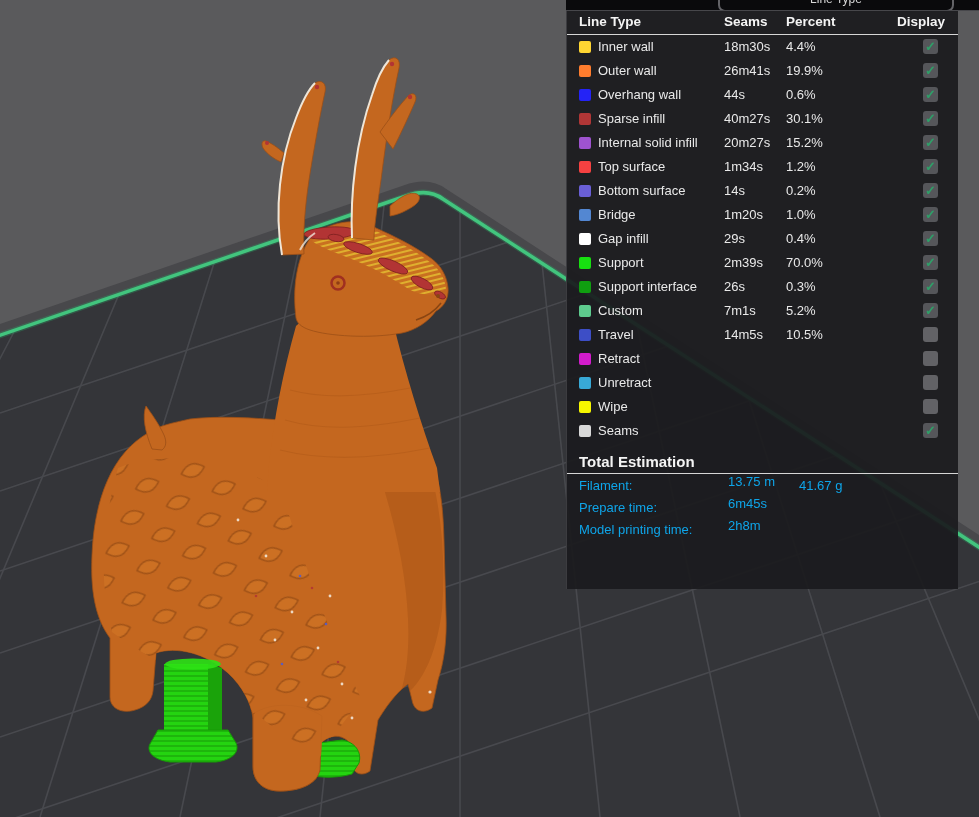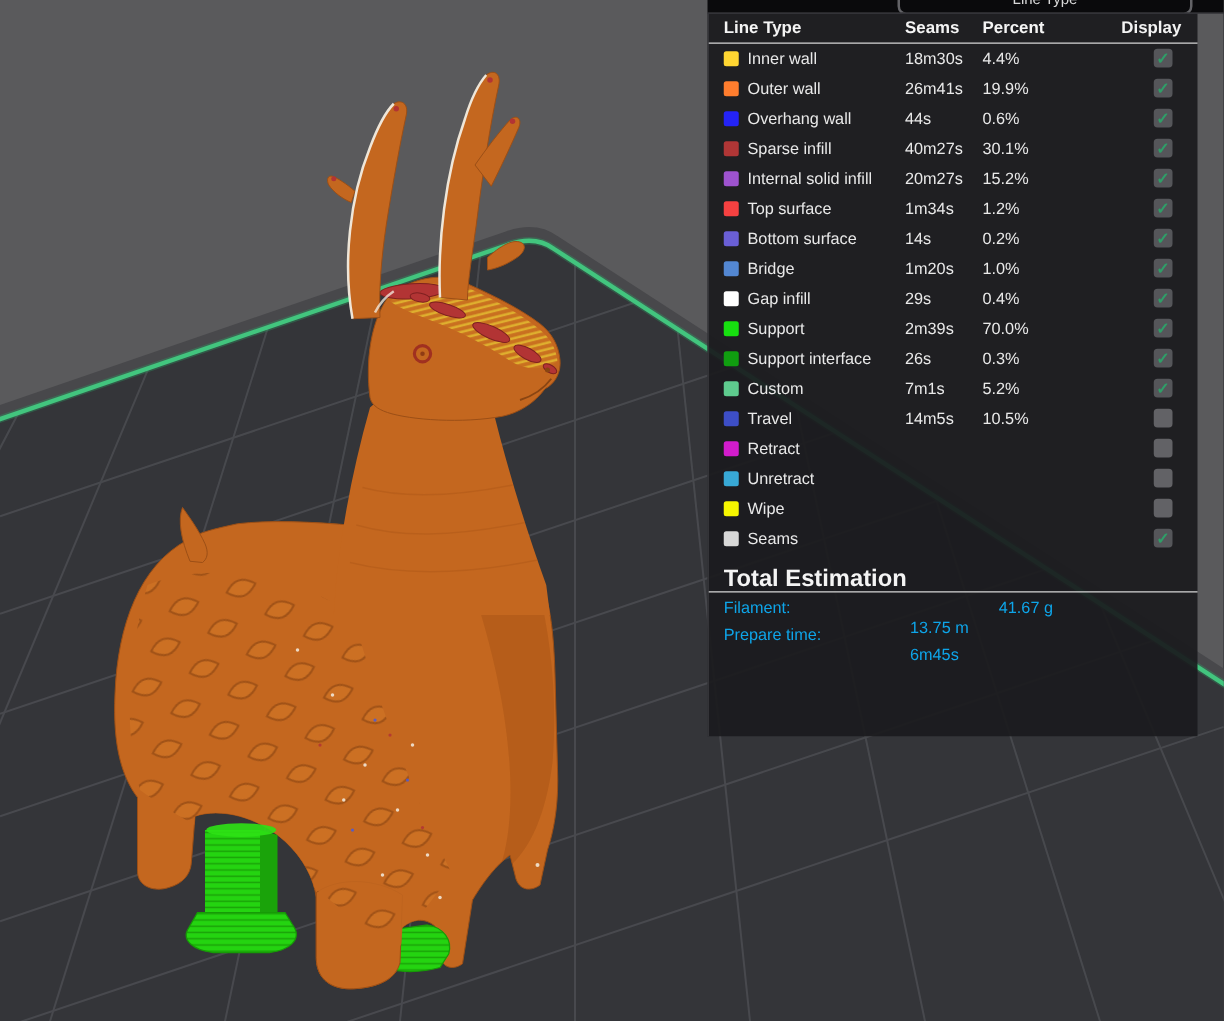--- a/index.html
+++ b/index.html
@@ -27,24 +27,24 @@
   .lt-row{position:relative;height:24px;padding-left:48px;}
   .swatch{position:absolute;left:12px;top:6px;width:12px;height:12px;border-radius:2px;}
   .lt-label{position:absolute;left:31px;top:4px;white-space:nowrap;}
   .lt-time{position:absolute;left:157px;top:4px;}
   .lt-pct{position:absolute;left:219px;top:4px;}
   .cb{position:absolute;left:356px;top:4px;width:15px;height:15px;border-radius:3px;
       background:#626266;text-align:center;}
   .cb.checked{background:#55565a;}
   .cb .tick{display:block;font-size:13px;line-height:15px;font-weight:bold;color:#2f9e68;}
   .te-head{margin-top:10px;height:20px;border-bottom:1px solid #d6d6d6;}
-  .te-title{position:absolute;left:12px;font-weight:bold;font-size:19px;color:#f4f4f4;}
+  .te-title{position:absolute;left:12px;font-weight:bold;font-size:15px;color:#f4f4f4;}
   .te-row{position:relative;height:22px;color:#0ea5e9;}
   .te-label{position:absolute;left:12px;top:4px;white-space:nowrap;}
-  .te-v1{position:absolute;left:161px;top:20px;text-align:center;}
+  .te-v1{position:absolute;left:161px;top:0;text-align:center;}
   .te-v2{position:absolute;left:232px;top:4px;}
 </style>
 </head>
 <body>
 
 <div id="stage">
 
   <svg id="scene" viewBox="0 0 979 817">
     <defs>
       <clipPath id="plateClip">
@@ -345,15 +345,19 @@
     <div id="te-rows">
         <div class="te-row">
           <span class="te-label">Filament:</span>
           <span class="te-v1">13.75 m</span>
           <span class="te-v2">41.67 g</span>
         </div>
         <div class="te-row">
           <span class="te-label">Prepare time:</span>
           <span class="te-v1">6m45s</span>
         </div>
+        <div class="te-row">
+          <span class="te-label">Model printing time:</span>
+          <span class="te-v1">2h8m</span>
+        </div>
       </div>
   </div>
 </div>
 
 </body></html>

